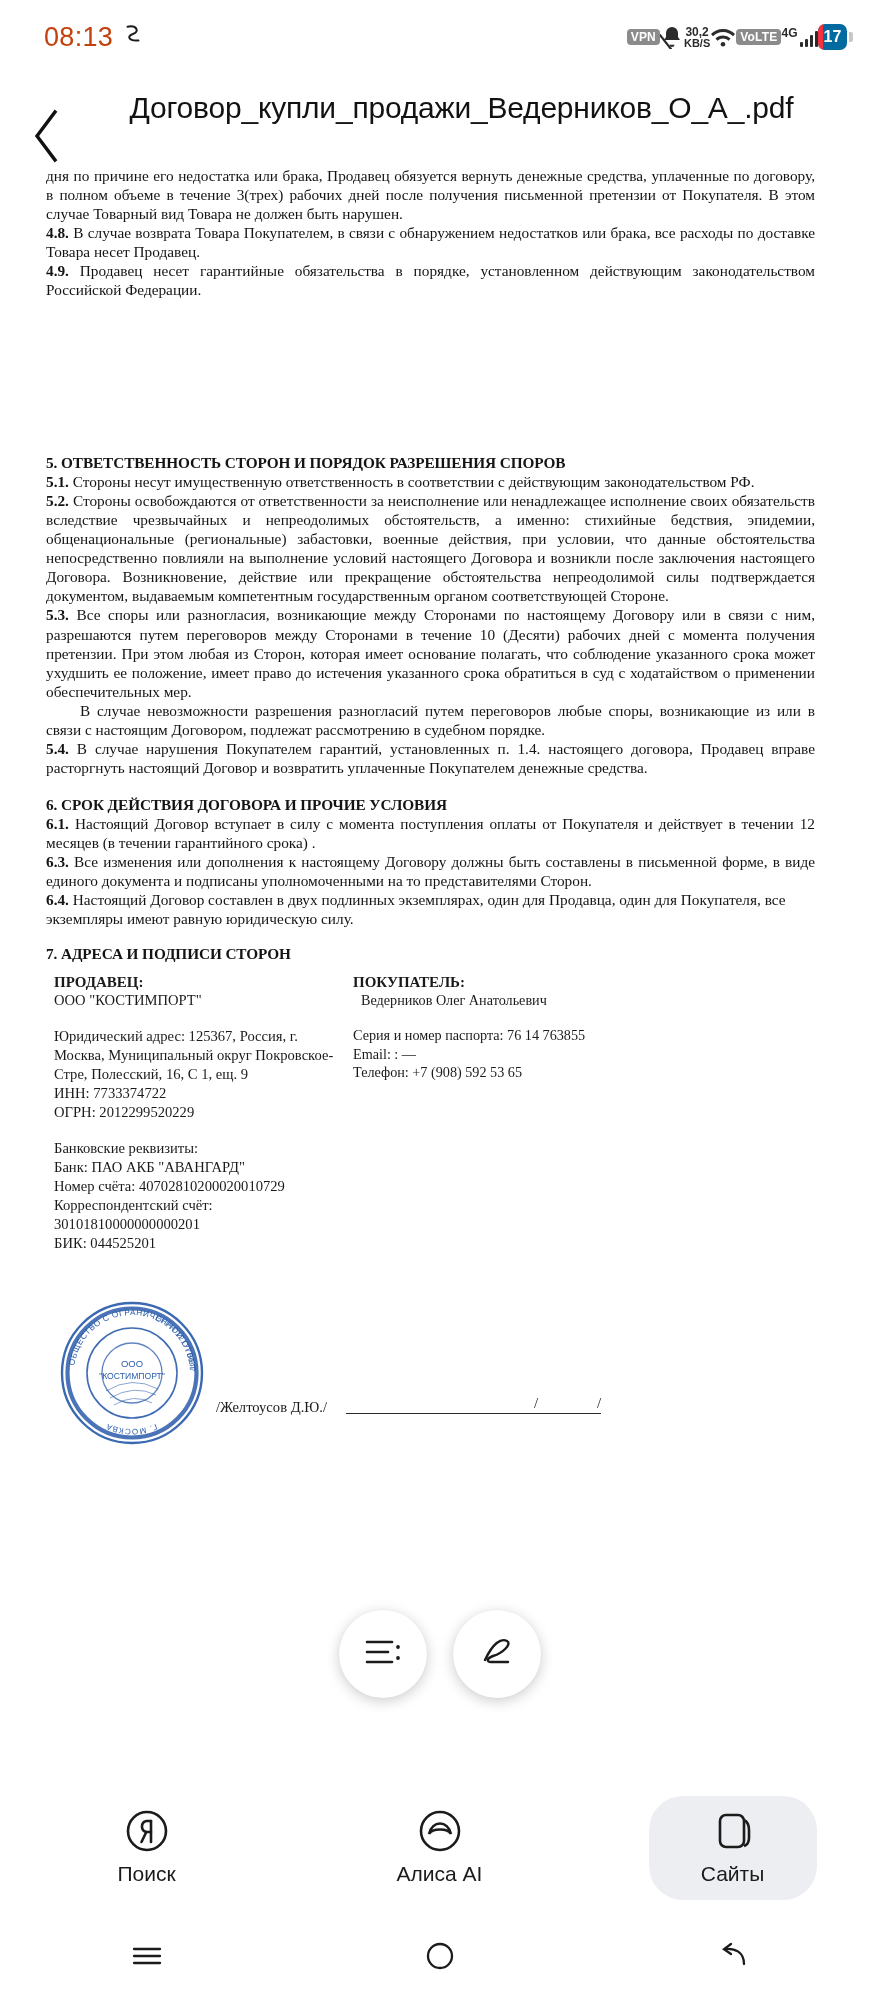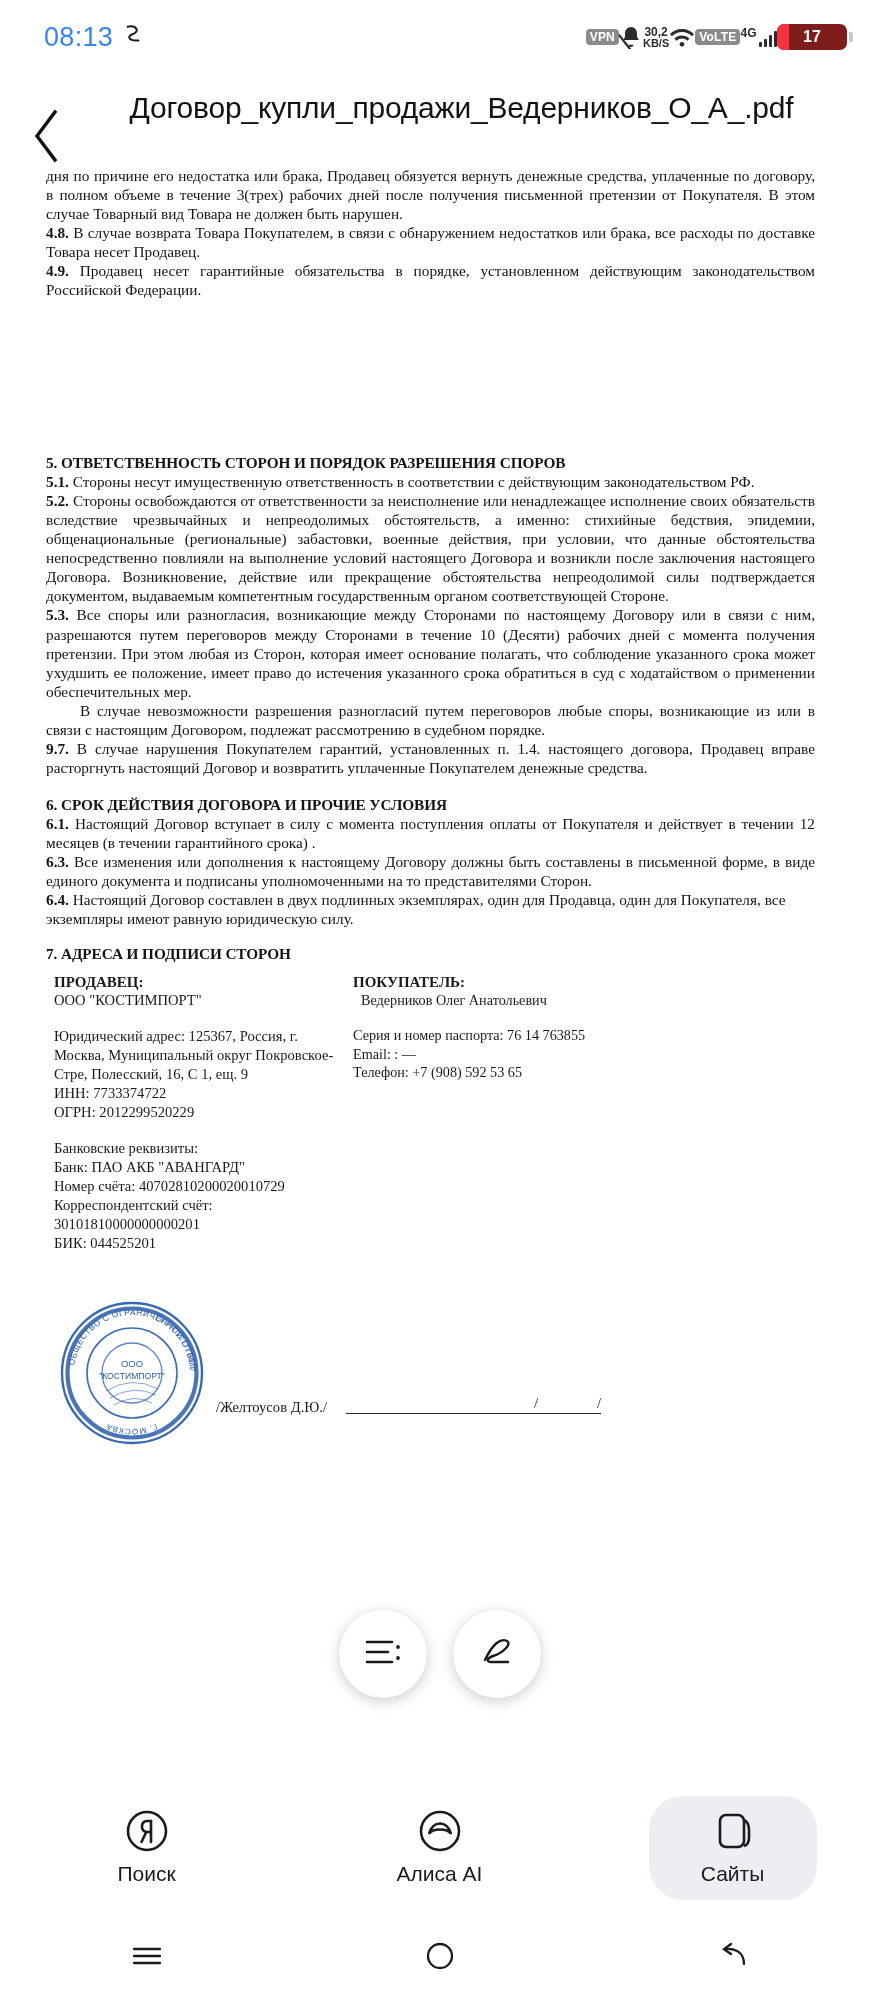--- a/index.html
+++ b/index.html
@@ -19,21 +19,21 @@
 
   
   .statusbar {
     position: absolute; left: 0; top: 0;
     width: 879px; height: 74px;
     display: flex; align-items: center;
     padding: 0 26px 0 44px;
     background: #ffffff;
   }
   .sb-clock {
-    font-size: 27px; color: #3b82f6; letter-spacing: .3px;
+    font-size: 27px; color: #c2410c; letter-spacing: .3px;
     font-family: "Liberation Sans", sans-serif;
   }
   .sb-alarm {
     margin-left: 9px; font-size: 21px; color: #1b1b1b;
     transform: translateY(-1px);
   }
   .sb-right {
     margin-left: auto; display: flex; align-items: center; gap: 0;
   }
   .chip {
@@ -52,22 +52,22 @@
     display: flex; align-items: flex-end; gap: 2px;
   }
   .sb-4g .lbl { font-size: 12px; font-weight: bold; color: #2b2b2b; line-height: 1; margin-bottom: 8px;}
   .bars { display: flex; align-items: flex-end; gap: 1.5px; height: 17px; }
   .bars i { width: 3.5px; background: #2b2b2b; display: block; border-radius: 1px;}
   .bars i:nth-child(1){height:5px}
   .bars i:nth-child(2){height:8.5px}
   .bars i:nth-child(3){height:12px}
   .bars i:nth-child(4){height:16px}
   .battery {
-    position: relative; width: 70px; height: 26px;
-    border-radius: 7px; background: #7f1d1d; overflow: hidden;
+    position: relative; width: 29px; height: 26px;
+    border-radius: 7px; background: #0369a1; overflow: hidden;
     display: flex; align-items: center;
   }
   .battery .fill {
     position: absolute; left: 0; top: 0; bottom: 0; width: 34%;
     background: #f6323e; border-radius: 7px 0 0 7px;
   }
   .battery .pct {
     position: relative; width: 100%; text-align: center;
     font-size: 16px; font-weight: bold; color: #ffffff;
   }
@@ -277,21 +277,21 @@
         <b>5.1.</b><span> Стороны несут имущественную ответственность в соответствии с действующим законодательством РФ.</span>
       </p>
       <p>
         <b>5.2.</b><span> Стороны освобождаются от ответственности за неисполнение или ненадлежащее исполнение своих обязательств вследствие чрезвычайных и непреодолимых обстоятельств, а именно: стихийные бедствия, эпидемии, общенациональные (региональные) забастовки, военные действия, при условии, что данные обстоятельства непосредственно повлияли на выполнение условий настоящего Договора и возникли после заключения настоящего Договора. Возникновение, действие или прекращение обстоятельства непреодолимой силы подтверждается документом, выдаваемым компетентным государственным органом соответствующей Стороне.</span>
       </p>
       <p>
         <b>5.3.</b><span> Все споры или разногласия, возникающие между Сторонами по настоящему Договору или в связи с ним, разрешаются путем переговоров между Сторонами в течение 10 (Десяти) рабочих дней с момента получения претензии. При этом любая из Сторон, которая имеет основание полагать, что соблюдение указанного срока может ухудшить ее положение, имеет право до истечения указанного срока обратиться в суд с ходатайством о применении обеспечительных мер.</span>
       </p>
       <p class="indent">В случае невозможности разрешения разногласий путем переговоров любые споры, возникающие из или в связи с настоящим Договором, подлежат рассмотрению в судебном порядке.</p>
       <p>
-        <b>9.7.</b><span> В случае нарушения Покупателем гарантий, установленных п. 1.4. настоящего договора, Продавец вправе расторгнуть настоящий Договор и возвратить уплаченные Покупателем денежные средства.</span>
+        <b>5.4.</b><span> В случае нарушения Покупателем гарантий, установленных п. 1.4. настоящего договора, Продавец вправе расторгнуть настоящий Договор и возвратить уплаченные Покупателем денежные средства.</span>
       </p>
 
       <div class="gap-2"></div>
 
       <p class="sec-head">6. СРОК ДЕЙСТВИЯ ДОГОВОРА И ПРОЧИЕ УСЛОВИЯ</p>
       <p>
         <b>6.1.</b><span> Настоящий Договор вступает в силу с момента поступления оплаты от Покупателя и действует в течении 12 месяцев (в течении гарантийного срока) .</span>
       </p>
       <p>
         <b>6.3.</b><span> Все изменения или дополнения к настоящему Договору должны быть составлены в письменной форме, в виде единого документа и подписаны уполномоченными на то представителями Сторон.</span>

